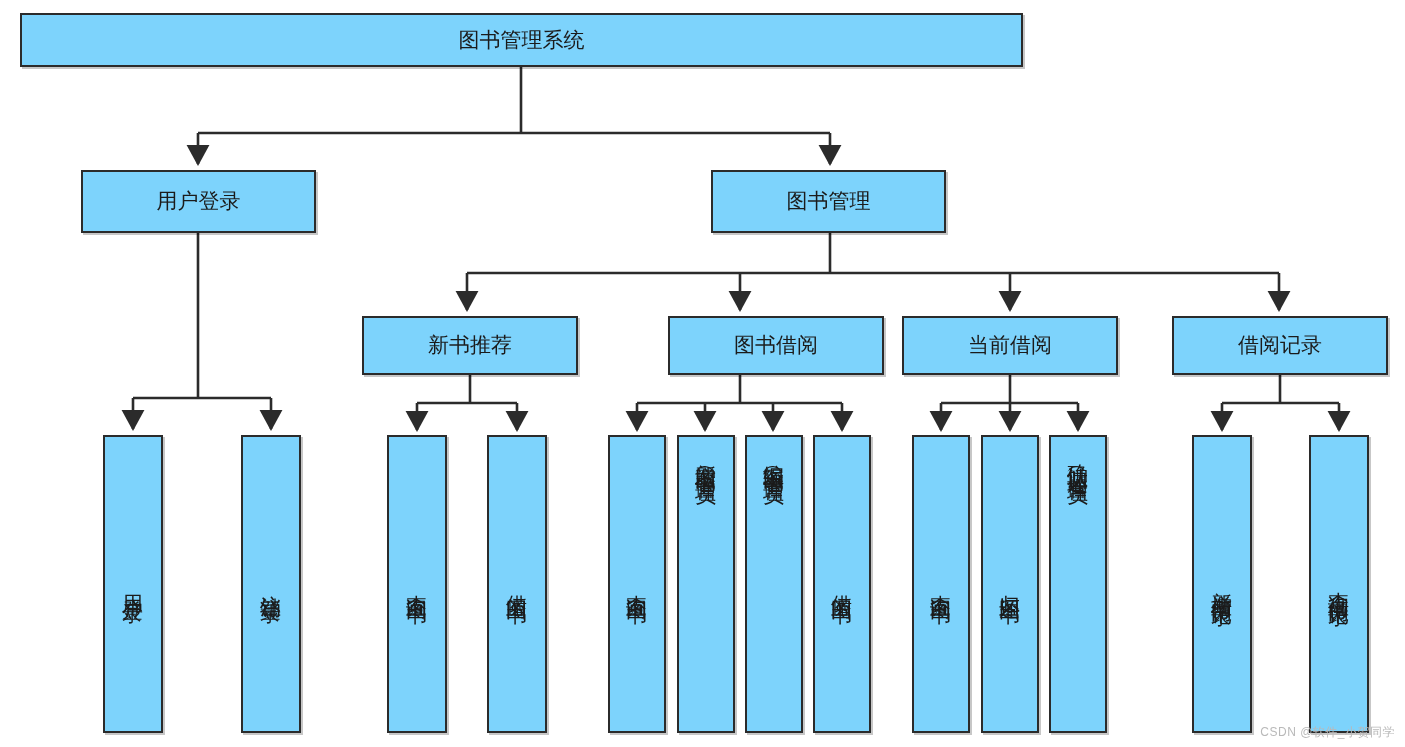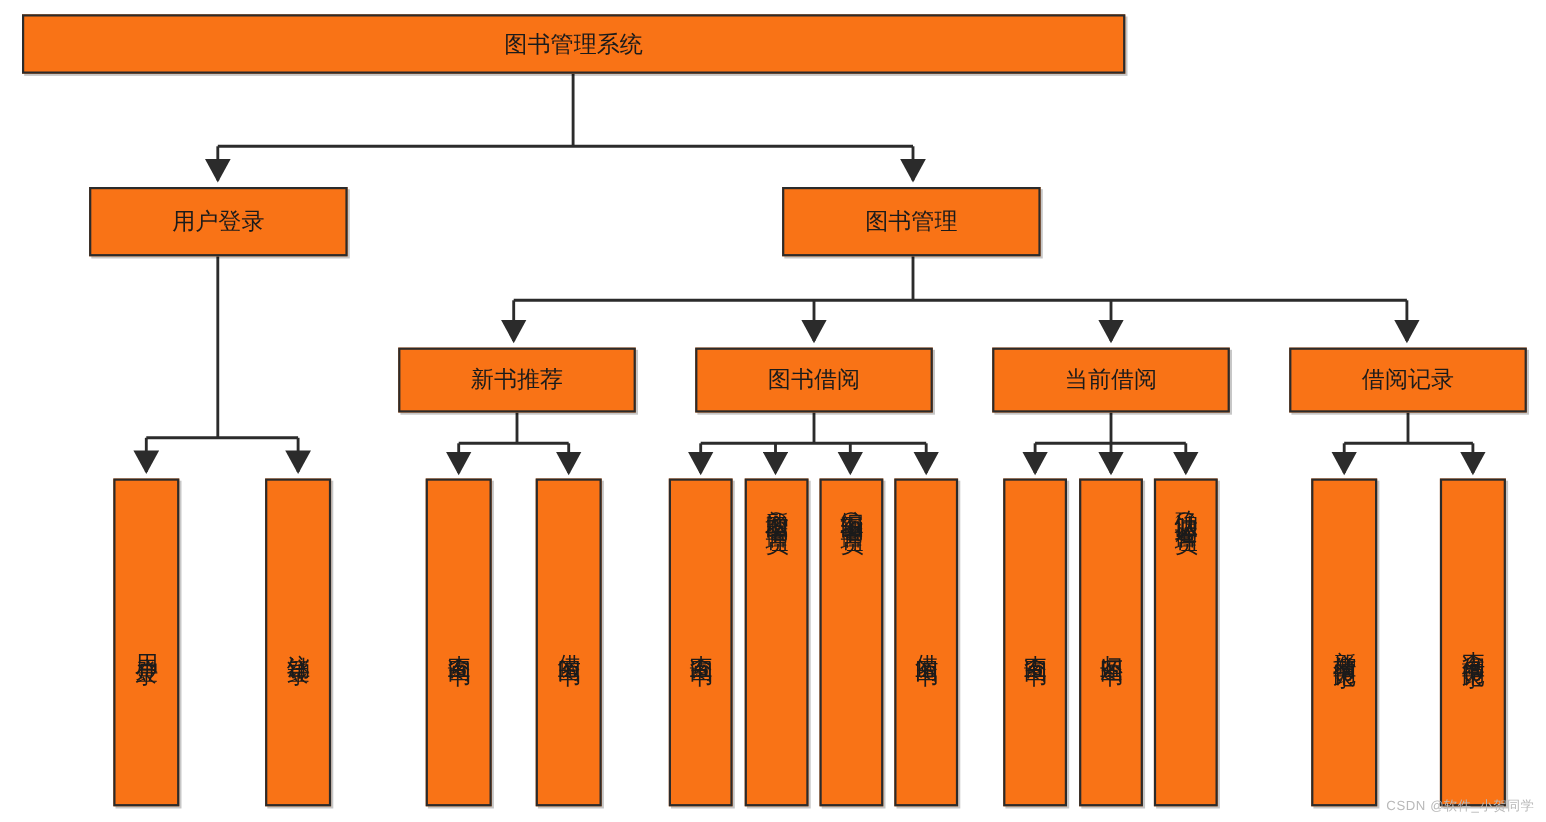--- a/index.html
+++ b/index.html
@@ -22,27 +22,26 @@
     left: 0;
     top: 0;
     width: 1405px;
     height: 747px;
     pointer-events: none;
   }
   .node {
     position: absolute;
     box-sizing: border-box;
     border: 2.5px solid #2b2b2b;
-    background: #f97316;
+    background: #7dd3fc;
     color: #1b1b1b;
     display: flex;
     align-items: center;
     justify-content: center;
     box-shadow: 2px 2px 0 rgba(0,0,0,0.22);
-    font-family: Liberation Serif, serif;
   }
   .node .label {
     display: block;
     text-align: center;
     line-height: 1.18;
     white-space: nowrap;
   }
   
   .node.horiz .label {
     font-size: 21px;
@@ -141,21 +140,21 @@
   <div class="node horiz" style="left:81px; top:170px; width:235px; height:63px;">
     <span class="label">用户登录</span>
   </div>
   <div class="node horiz" style="left:711px; top:170px; width:235px; height:63px;">
     <span class="label">图书管理</span>
   </div>
 
   <div class="node horiz" style="left:362px; top:316px; width:216px; height:59px;">
     <span class="label">新书推荐</span>
   </div>
-  <div class="node horiz" style="left:632px; top:316px; width:216px; height:59px;">
+  <div class="node horiz" style="left:668px; top:316px; width:216px; height:59px;">
     <span class="label">图书借阅</span>
   </div>
   <div class="node horiz" style="left:902px; top:316px; width:216px; height:59px;">
     <span class="label">当前借阅</span>
   </div>
   <div class="node horiz" style="left:1172px; top:316px; width:216px; height:59px;">
     <span class="label">借阅记录</span>
   </div>
 
   <div class="node vert centered" style="left:103px; top:435px; width:60px; height:298px;">

